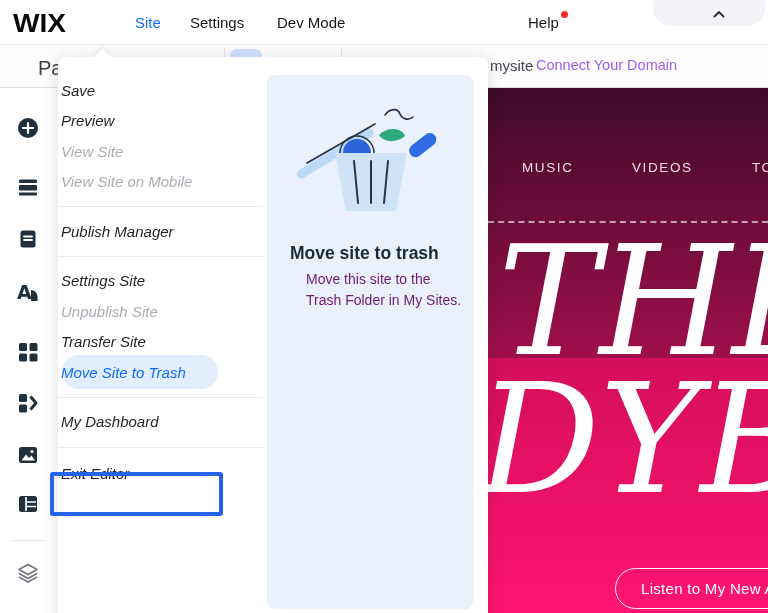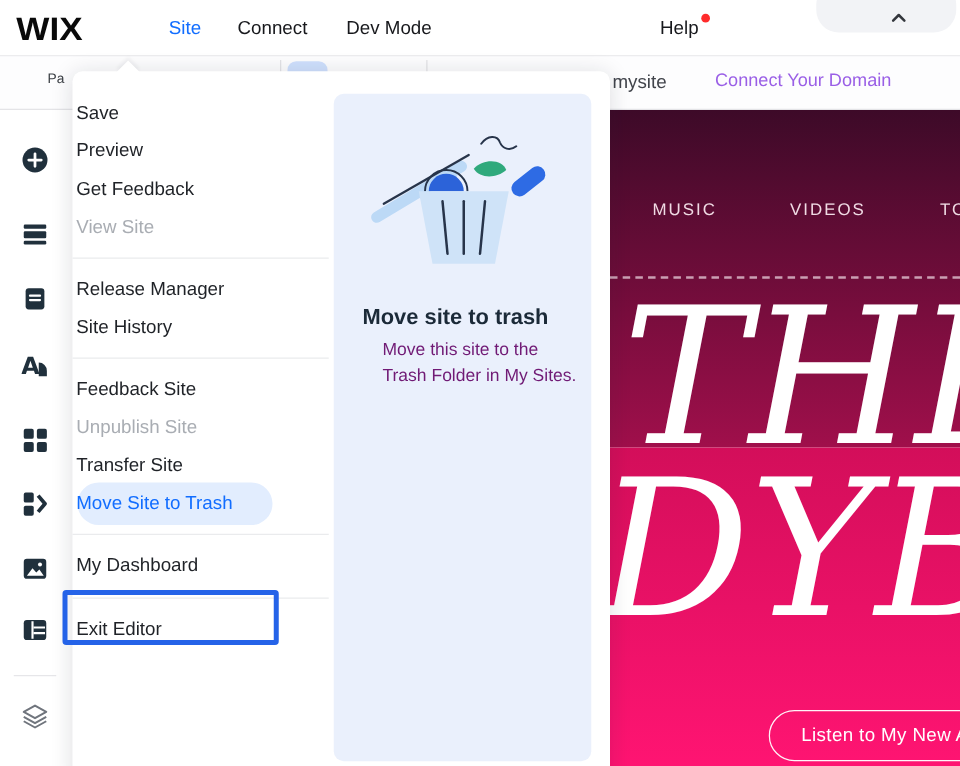--- a/index.html
+++ b/index.html
@@ -20,27 +20,27 @@
                border-radius:50%; background:var(--notification,#ff2b2b); }
 
   
   .collapse-pill { position:absolute; left:653px; top:-14px; width:112px; height:40px;
                    border-radius:18px; background:#f2f3f6; z-index:4; cursor:pointer; }
   .collapse-pill svg { position:absolute; left:60px; top:24px; }
 
   
   .toolbar2 { position:absolute; left:0; top:45px; width:768px; height:43px; background:#fdfdfe;
               border-bottom:1px solid #e4e4e7; z-index:2; }
-  .pages-partial { position:absolute; left:38px; top:12px; font-size:11px; color:#3c4046; cursor:pointer; }
+  .pages-partial { position:absolute; left:38px; top:12px; font-size:20px; color:#3c4046; cursor:pointer; }
   .tb2-divider { position:absolute; top:3px; width:1px; height:36px; background:#e3e3e6; }
   .tb2-d1{left:224px} .tb2-d2{left:341px}
   .tb2-activebtn { position:absolute; left:230px; top:4px; width:32px; height:32px;
                    border-radius:7px; background:#cfe0fd; cursor:pointer; }
   .site-name { position:absolute; left:490px; top:12px; font-size:15px; color:#42454c; }
-  .connect-domain { position:absolute; left:572px; top:12px; font-size:14.5px;
+  .connect-domain { position:absolute; left:536px; top:12px; font-size:14.5px;
                     color:var(--domain-link,#9a5fe6); cursor:pointer; }
 
   
   .left-rail { position:absolute; left:0; top:88px; width:58px; height:525px; background:#fff; z-index:2; }
   .rail-icon { position:absolute; left:17px; width:22px; height:22px; cursor:pointer; }
   .rail-divider { position:absolute; left:11px; top:452px; width:34px; height:1px; background:#e6e6e9; }
 
   
   .preview { position:absolute; left:488px; top:88px; width:284px; height:525px; overflow:hidden; z-index:1;padding-left:34px; }
   .sec1 { position:absolute; left:0; top:0; width:280px; height:270px;
@@ -61,21 +61,21 @@
                 color:#fff; font-size:15px; letter-spacing:.3px; text-align:left; padding-left:25px;
                 font-family:"Liberation Sans","DejaVu Sans",sans-serif; cursor:pointer; white-space:nowrap; }
 
   
   .dropdown { position:absolute; left:58px; top:57px; width:430px; height:570px; background:#fff;
               border-radius:8px 8px 0 0; box-shadow:0 2px 18px rgba(22,28,42,.14); z-index:5; }
   .notch { position:absolute; left:38px; top:-6px; width:13px; height:13px; background:#fff;
            transform:rotate(45deg); box-shadow:-2px -2px 3px rgba(22,28,42,.05); }
   .menu { list-style:none; padding-top:18px; width:205px; }
   .mi { height:30.5px; display:flex; align-items:center; padding-left:3px; font-size:15px;
-        color:#1f2227; cursor:pointer; position:relative; z-index:0; white-space:nowrap; }
+        color:#1f2227; cursor:pointer; position:relative; z-index:0; white-space:nowrap;font-style:italic; }
   .mi.disabled { color:#a9adb3; cursor:default; }
   .mi.highlight { color:var(--accent,#116dff); }
   .mi.highlight::before { content:''; position:absolute; left:4px; top:50%; transform:translateY(-50%);
         width:156px; height:34px; border-radius:17px; background:#e2edfe; z-index:-1; }
   .menu-divider { height:1px; background:#eaebed; margin:9px 0; list-style:none; }
   .menu-divider.last { margin:10px 0; }
 
   
   .info-panel { position:absolute; left:209px; top:18px; width:206px; height:534px;
                 background:var(--panel-bg,#eaf0fc); border-radius:8px; }
@@ -102,21 +102,21 @@
     <span class="pnav-item pnav-2">TO</span>
     <div class="dashed-line"></div>
     <div class="hero hero-l1">THE</div>
     <div class="hero hero-l2">DYBI</div>
     <button class="listen-btn">Listen to My New A</button>
   </div>
 
   <header class="topbar">
     <div class="logo">WIX</div>
     <span class="tb-item tb-site active">Site</span>
-    <span class="tb-item tb-settings">Connect</span>
+    <span class="tb-item tb-settings">Settings</span>
     <span class="tb-item tb-devmode">Dev Mode</span>
     <span class="tb-item tb-help">
       <span>Help</span>
       <span class="notif-dot"></span>
     </span>
   </header>
 
   <div class="collapse-pill">
     <svg width="12" height="8" viewBox="0 0 12 8">
       <path d="M1.5 6.5 L6 2 L10.5 6.5" fill="none" stroke="#33363c" stroke-width="2" stroke-linecap="round" stroke-linejoin="round"></path>
@@ -176,27 +176,26 @@
       <path d="M2 11.5 L11 16.5 L20 11.5" fill="none" stroke="#70757d" stroke-width="1.6" stroke-linejoin="round"></path>
       <path d="M2 15 L11 20 L20 15" fill="none" stroke="#70757d" stroke-width="1.6" stroke-linejoin="round"></path>
     </svg>
   </div>
 
   <div class="dropdown">
     <div class="notch"></div>
     <ul class="menu">
       <li class="mi">Save</li>
       <li class="mi">Preview</li>
-      <li class="mi">Get Feedback</li>
       <li class="mi disabled">View Site</li>
+      <li class="mi disabled">View Site on Mobile</li>
       <li class="menu-divider"></li>
-      <li class="mi">Release Manager</li>
-      <li class="mi">Site History</li>
+      <li class="mi">Publish Manager</li>
       <li class="menu-divider"></li>
-      <li class="mi">Feedback Site</li>
+      <li class="mi">Settings Site</li>
       <li class="mi disabled">Unpublish Site</li>
       <li class="mi">Transfer Site</li>
       <li class="mi highlight">Move Site to Trash</li>
       <li class="menu-divider"></li>
       <li class="mi">My Dashboard</li>
       <li class="menu-divider last"></li>
       <li class="mi">Exit Editor</li>
     </ul>
 
     <div class="info-panel">

